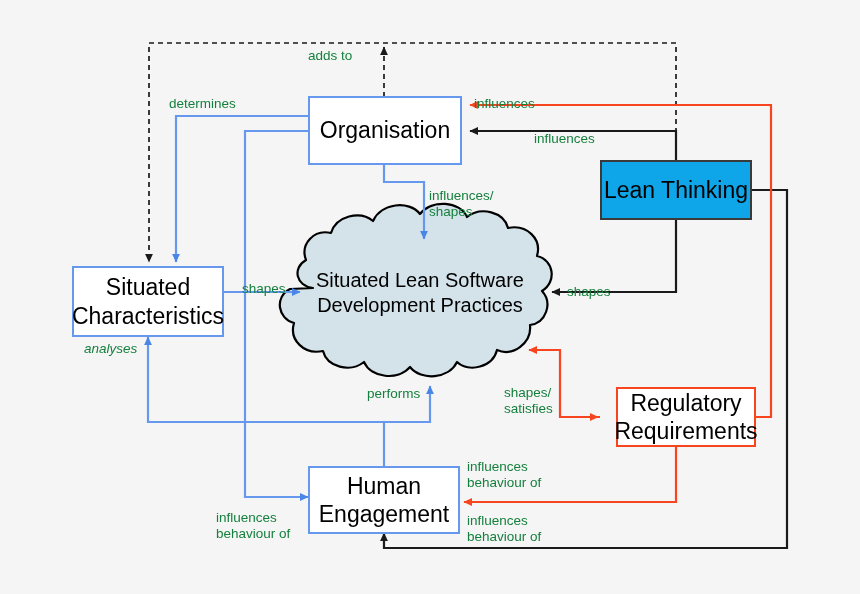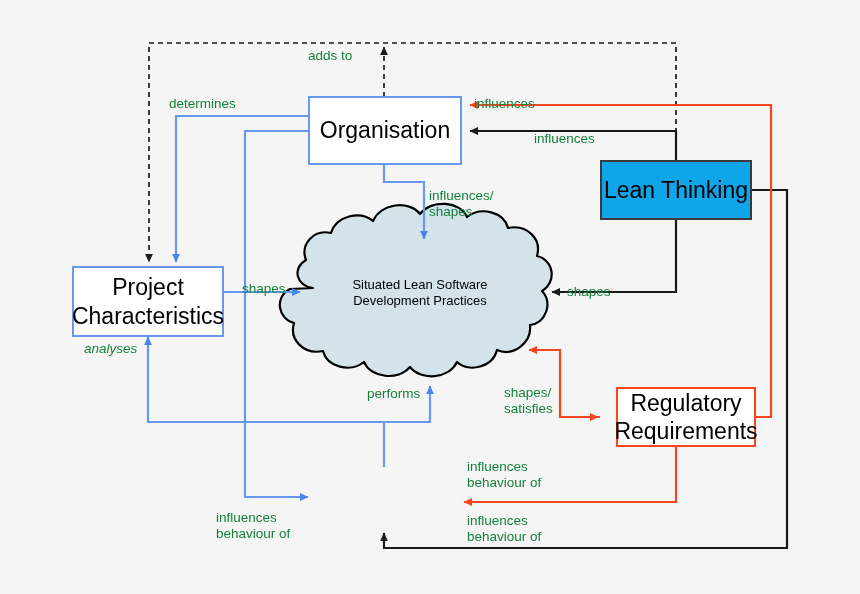--- a/index.html
+++ b/index.html
@@ -22,21 +22,21 @@
     font-size:23px;
     white-space:pre-line;
   }
   .node.blue  {border:2px solid #6699ee;background:#ffffff;}
   .node.red   {border:2px solid #f9451f;background:#ffffff;}
   .node.dark  {border:2px solid #3a3a3a;background:#0ea5e9;}
 
   .cloud-label{
     position:absolute;
     text-align:center;
-    font-size:13px;
+    font-size:20px;
     color:#000;
     line-height:1.25;
     white-space:pre-line;
     display:flex;align-items:center;justify-content:center;
   }
 
   .edge-label{
     position:absolute;
     font-size:13.5px;
     color:#15803d;
@@ -120,24 +120,28 @@
 
   <div class="node blue" style="left:308px;top:96px;width:154px;height:69px;">
     <span>Organisation</span>
   </div>
 
   <div class="node dark" style="left:600px;top:160px;width:152px;height:60px;">
     <span>Lean Thinking</span>
   </div>
 
   <div class="node blue" style="left:72px;top:266px;width:152px;height:71px;">
-    <span>Project
+    <span>Situated
 Characteristics</span>
   </div>
 
+  <div class="node blue" style="left:308px;top:466px;width:152px;height:68px;">
+    <span>Human
+Engagement</span>
+  </div>
 
   <div class="node red" style="left:600px;top:387px;width:140px;height:60px;margin-left:16px;">
     <span>Regulatory
 Requirements</span>
   </div>
 
   <div class="cloud-label" style="left:300px;top:268px;width:240px;height:50px;">
     <span>Situated Lean Software
 Development Practices</span>
   </div>

